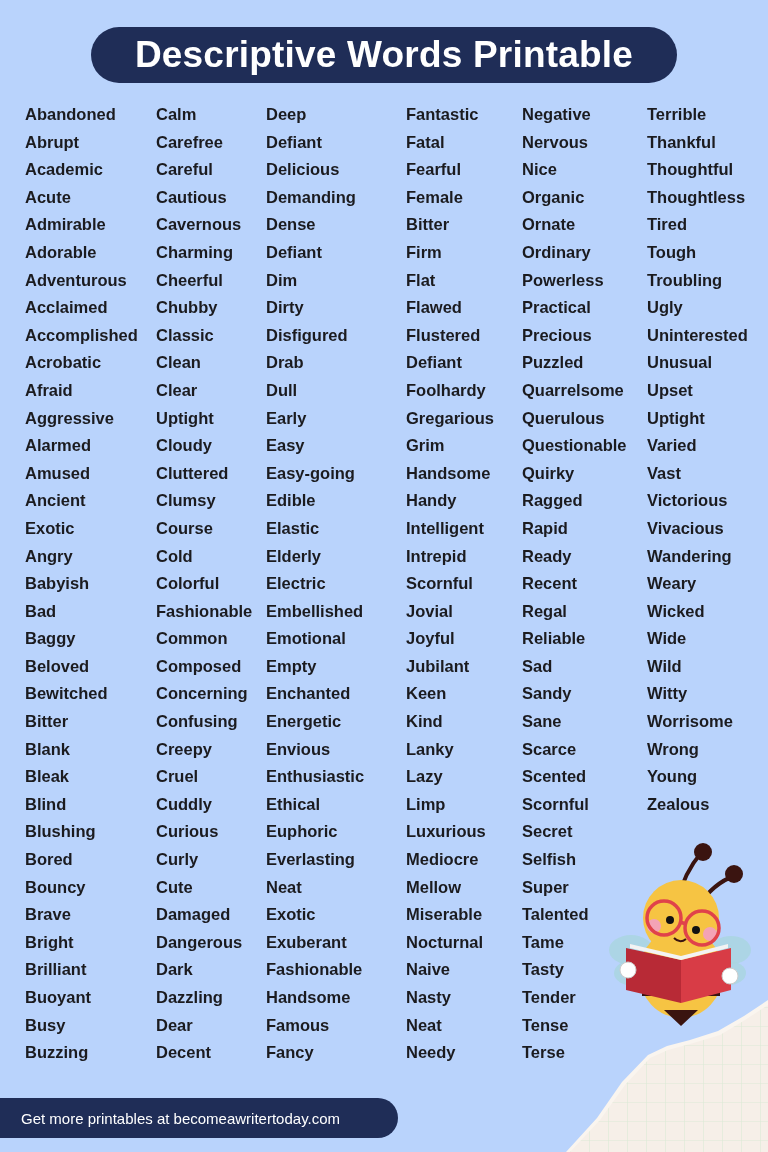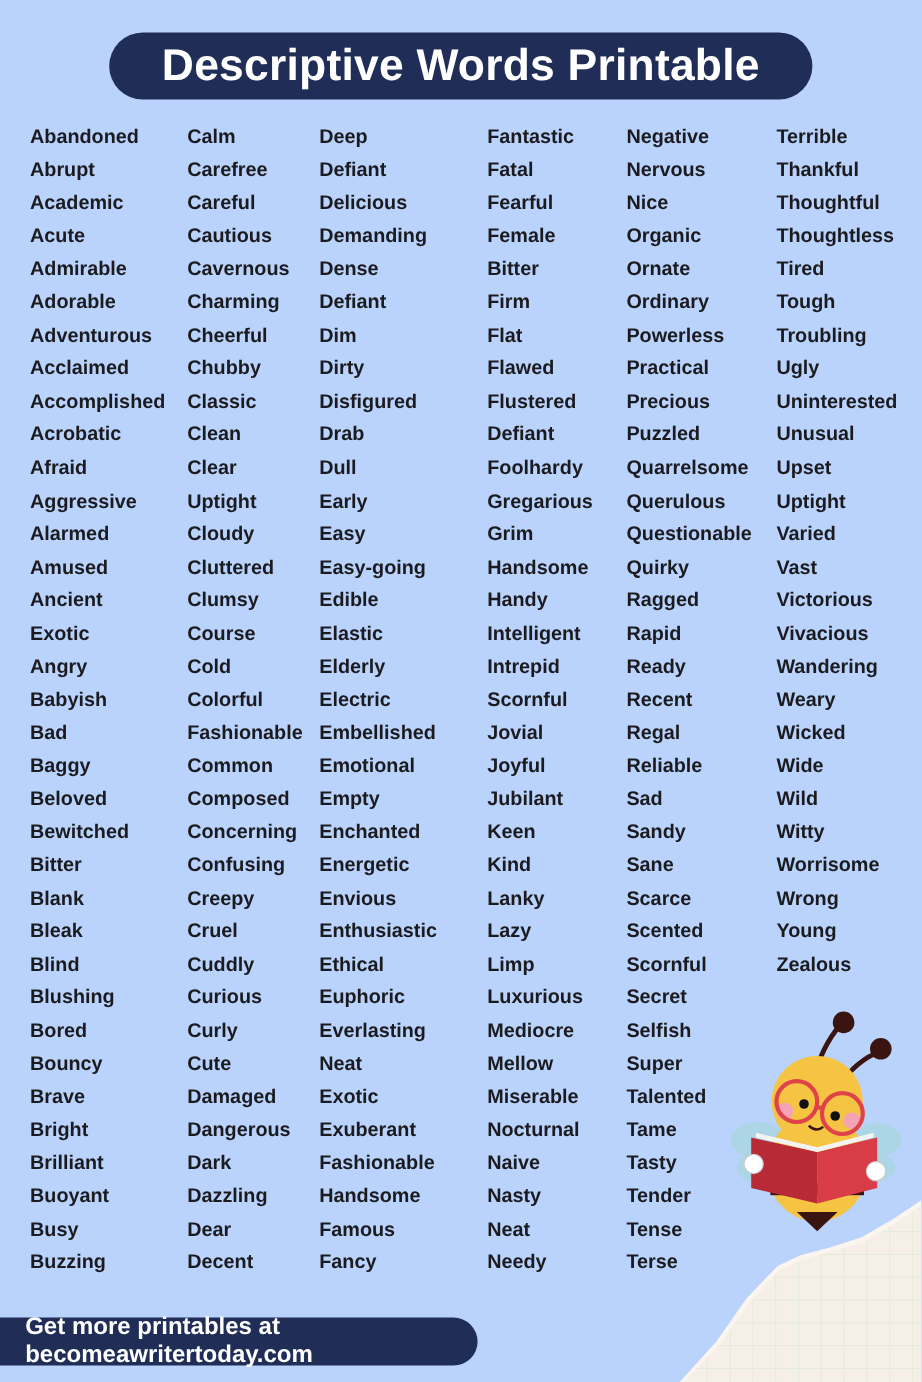--- a/index.html
+++ b/index.html
@@ -21,21 +21,21 @@
   }
   .col li {
     height: 27.6px; line-height: 27.6px; font-size: 16.5px; font-weight: bold;
     color: #1b1b1f; white-space: nowrap;
   }
   .footer-pill {
     position: absolute; left: -20px; top: 1098px; width: 418px; height: 40px;
     background: #1f2d57; border-radius: 20px;
     display: flex; align-items: center; padding-left: 41px; box-sizing: border-box;
   }
-  .footer-pill span { color: #ffffff; font-size: 20px; font-weight: bold; }
+  .footer-pill span { color: #ffffff; font-size: 15px; font-weight: normal; }
   .paper { position: absolute; left: 0; top: 0; }
   .bee { position: absolute; left: 606px; top: 838px; width: 150px; height: 190px; }
 </style>
 </head>
 <body>
 
 <svg class="paper" width="768" height="1152" viewBox="0 0 768 1152">
   <defs>
     <pattern id="grid" x="0" y="0" width="19" height="19" patternUnits="userSpaceOnUse">
       <path d="M19 0 L0 0 0 19" fill="none" stroke="#dce9d6" stroke-width="1.2"></path>

